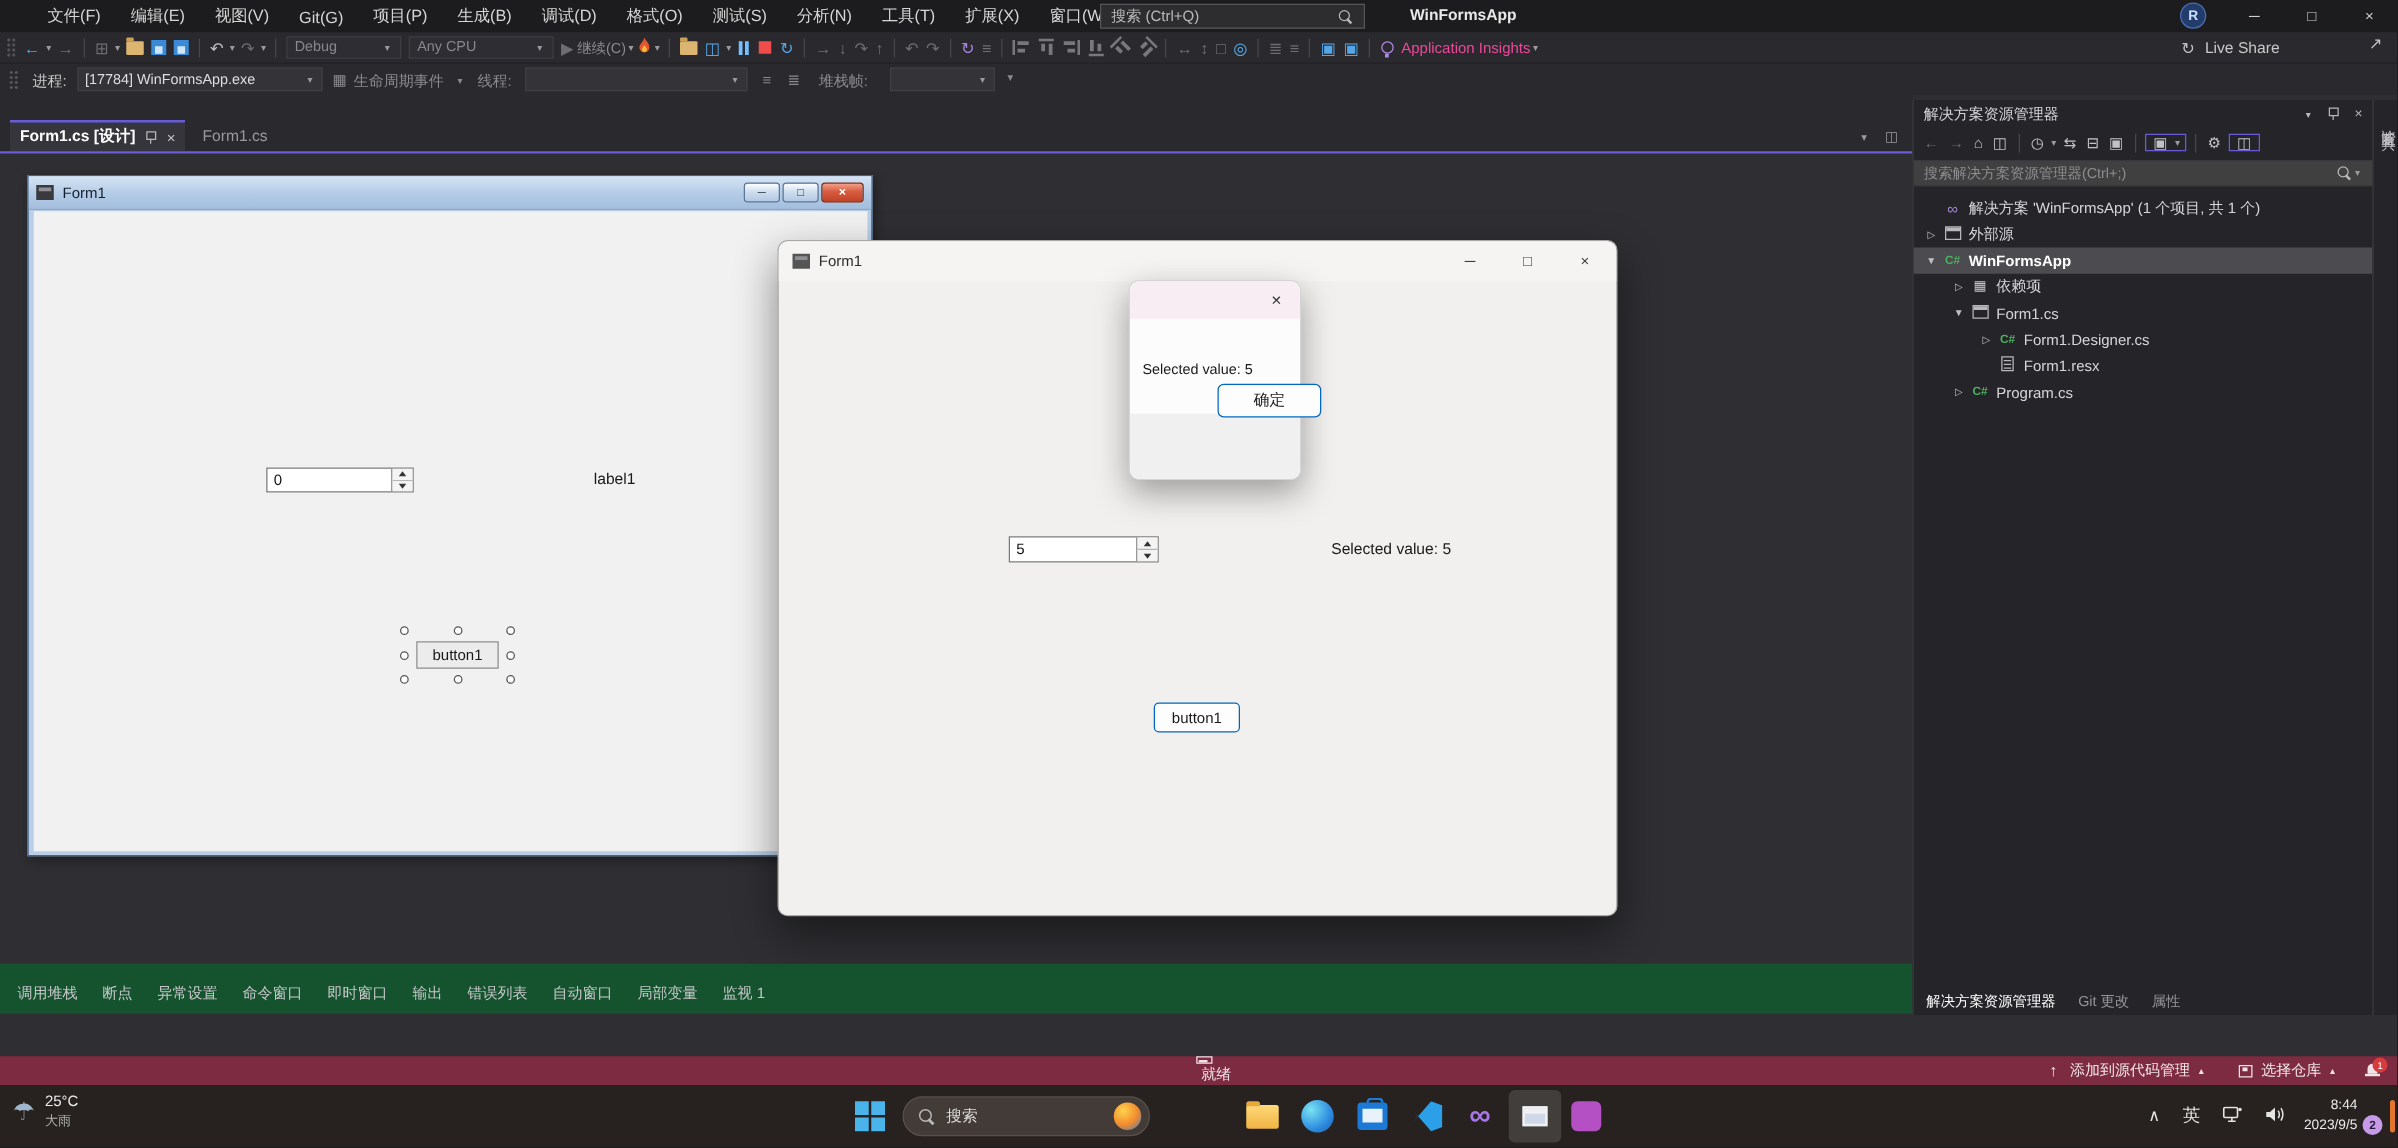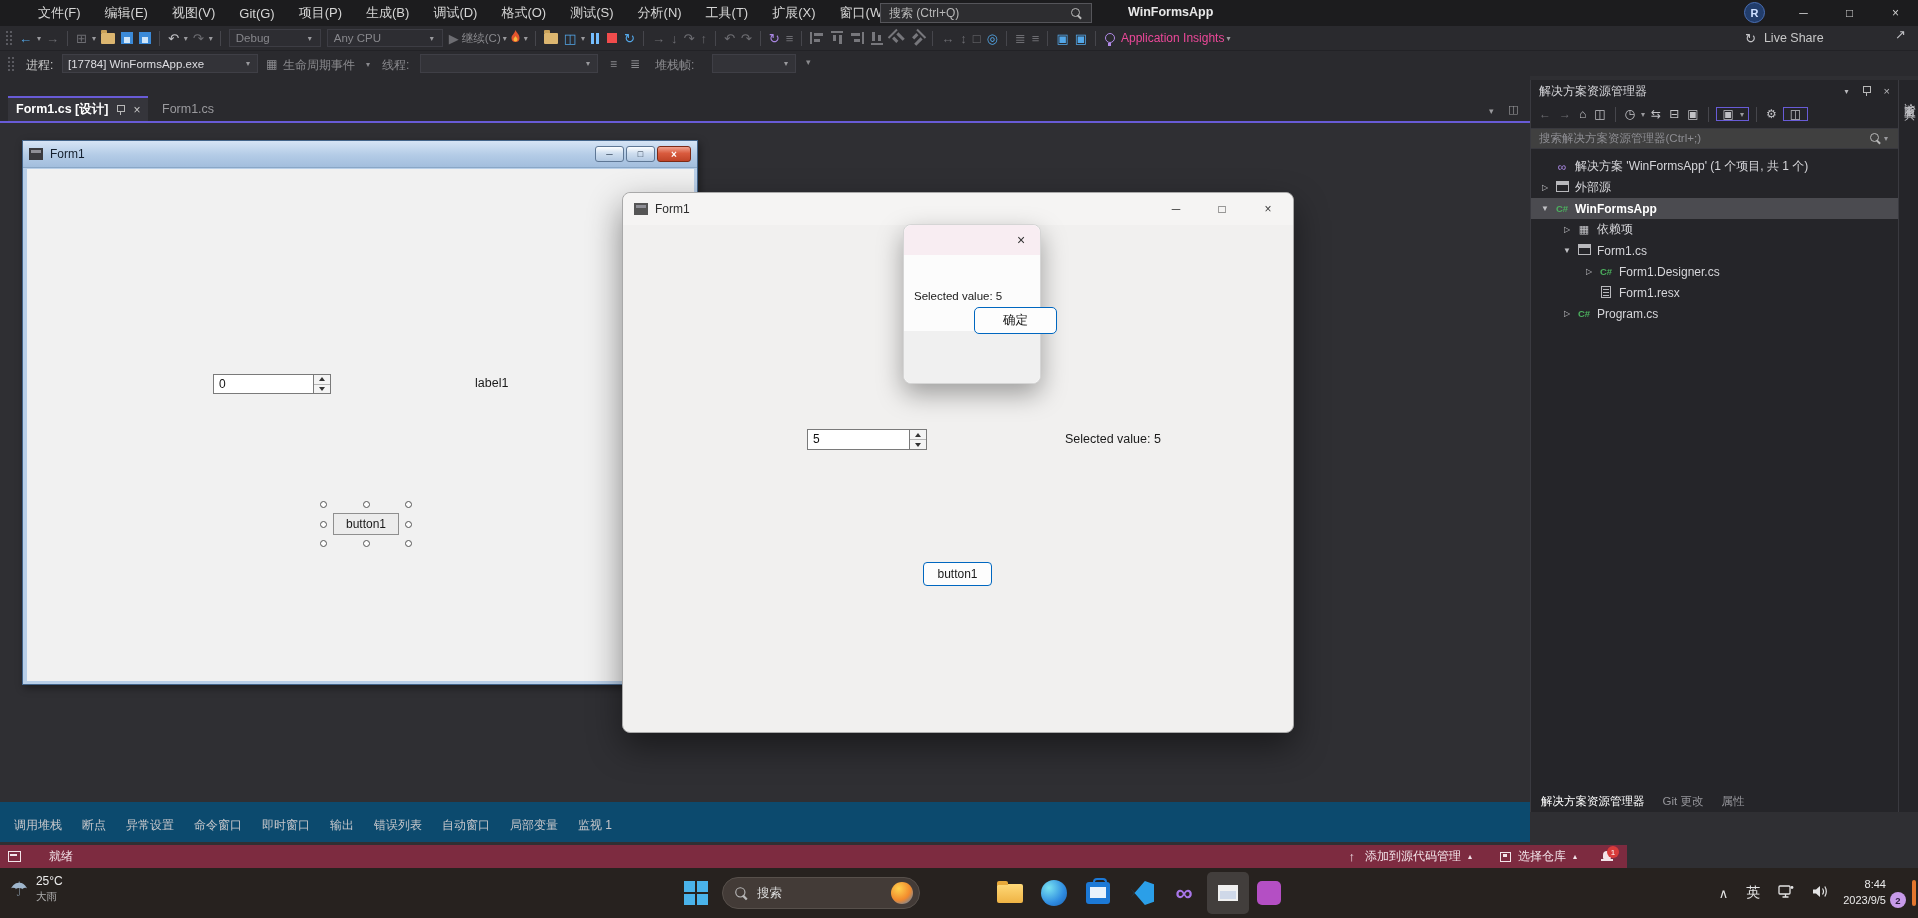--- a/index.html
+++ b/index.html
@@ -127,26 +127,26 @@
   #msgbox { position:absolute; left:903px; top:101px; width:138px; height:160px; background:#fcfcfc;
     border:1px solid #d5d5d5; border-radius:8px; box-shadow:0 10px 26px rgba(0,0,0,.35); }
   #msgbox-title { height:30px; background:#f8edf2; border-radius:8px 8px 0 0; position:relative; }
   #msgbox-close { position:absolute; right:8px; top:4px; width:22px; height:22px; display:flex; align-items:center; justify-content:center; color:#333; font-size:14px; }
   #msgbox-text { position:absolute; left:10px; top:65px; color:#1a1a1a; font-size:11.5px; white-space:nowrap; }
   #msgbox-footer { position:absolute; left:0; bottom:0; width:100%; height:52px; background:#f0f0f0; border-radius:0 0 8px 8px; }
   #msgbox-ok { position:absolute; left:35px; top:-38px; width:83px; height:27px; background:#fdfdfd; border:1px solid #0067c0;
     border-radius:5px; color:#1a1a1a; font-size:12.5px; display:flex; align-items:center; justify-content:center; position:relative; margin:14px 0 0 35px; }
 
   
-  #bottompanel { left:0; top:802px; width:1530px; height:40px; background:#0c4a6e;text-align:right; }
+  #bottompanel { left:0; top:771px; width:1530px; height:40px; background:#14532d;text-align:right; }
   #bottompanel .tabs { position:absolute; left:6px; top:13px; display:flex; gap:4px; }
   #bottompanel .btab { padding:2px 8px; color:#c6c6ca; font-size:12px; white-space:nowrap; }
 
   
-  #statusbar { left:0; top:845px; width:1627px; height:23px; background:#7d2b40; display:flex; align-items:center; color:#f2e4e9; font-size:12px; }
+  #statusbar { left:0; top:845px; width:1918px; height:23px; background:#7d2b40; display:flex; align-items:center; color:#f2e4e9; font-size:12px;flex-direction:column; }
   #status-ready { margin-left:28px; }
   .taskico { width:13px; height:11px; border:1.5px solid #f2e4e9; margin-left:8px; position:relative; }
   .taskico::after { content:""; position:absolute; left:1px; top:2px; width:7px; height:1.5px; background:#f2e4e9; }
   #status-right { position:absolute; right:14px; top:0; height:23px; display:flex; align-items:center; gap:7px; }
   .boxic { width:11px; height:10px; border:1.5px solid #f2e4e9; position:relative; }
   .boxic::after { content:""; position:absolute; left:2px; top:1px; width:4px; height:3px; background:#f2e4e9; }
   .bell { width:12px; height:13px; position:relative; }
   .bell::before { content:""; position:absolute; left:2px; top:1px; width:8px; height:8px; background:#f2e4e9; border-radius:4px 4px 1px 1px; }
   .bell::after { content:""; position:absolute; left:0; top:9px; width:12px; height:1.5px; background:#f2e4e9; }
   .redbadge { position:absolute; right:-6px; top:-4px; width:12px; height:12px; border-radius:50%; background:#d83b3b; color:#fff;

